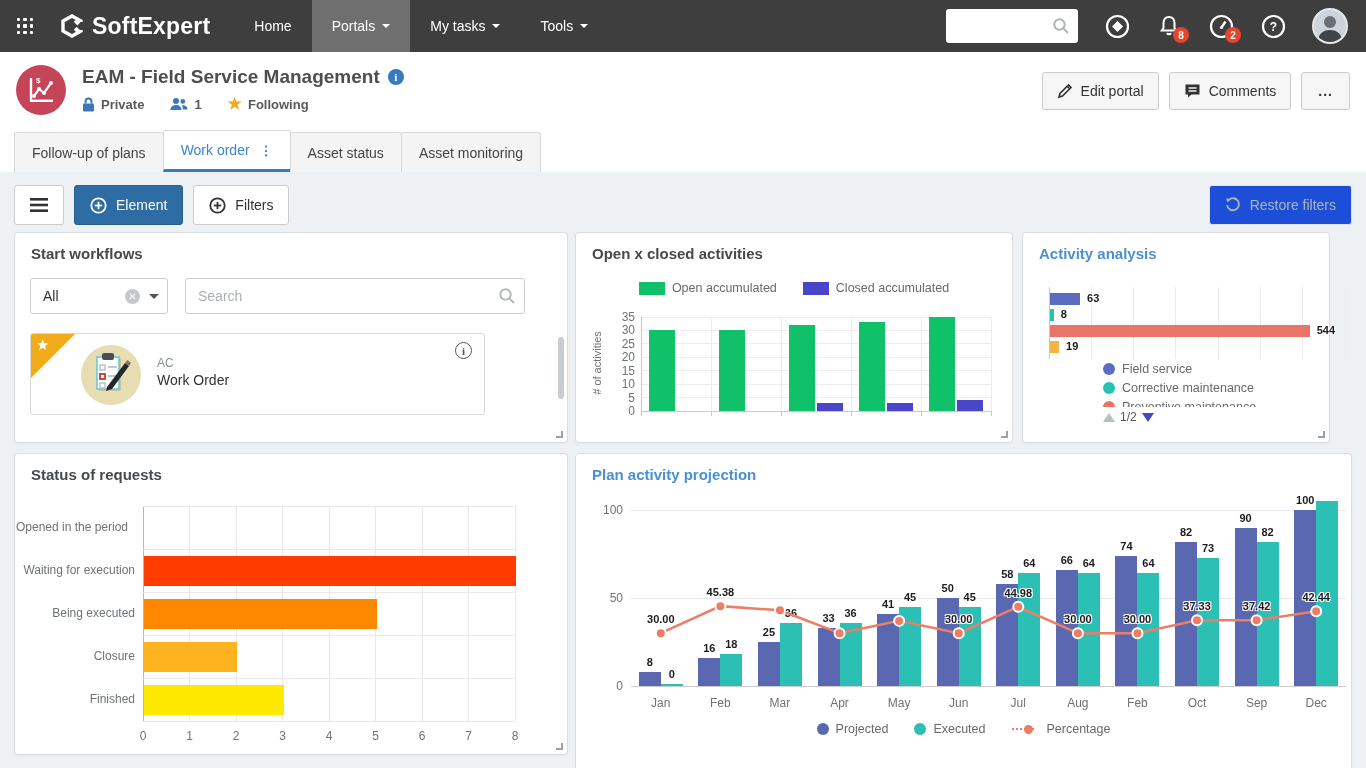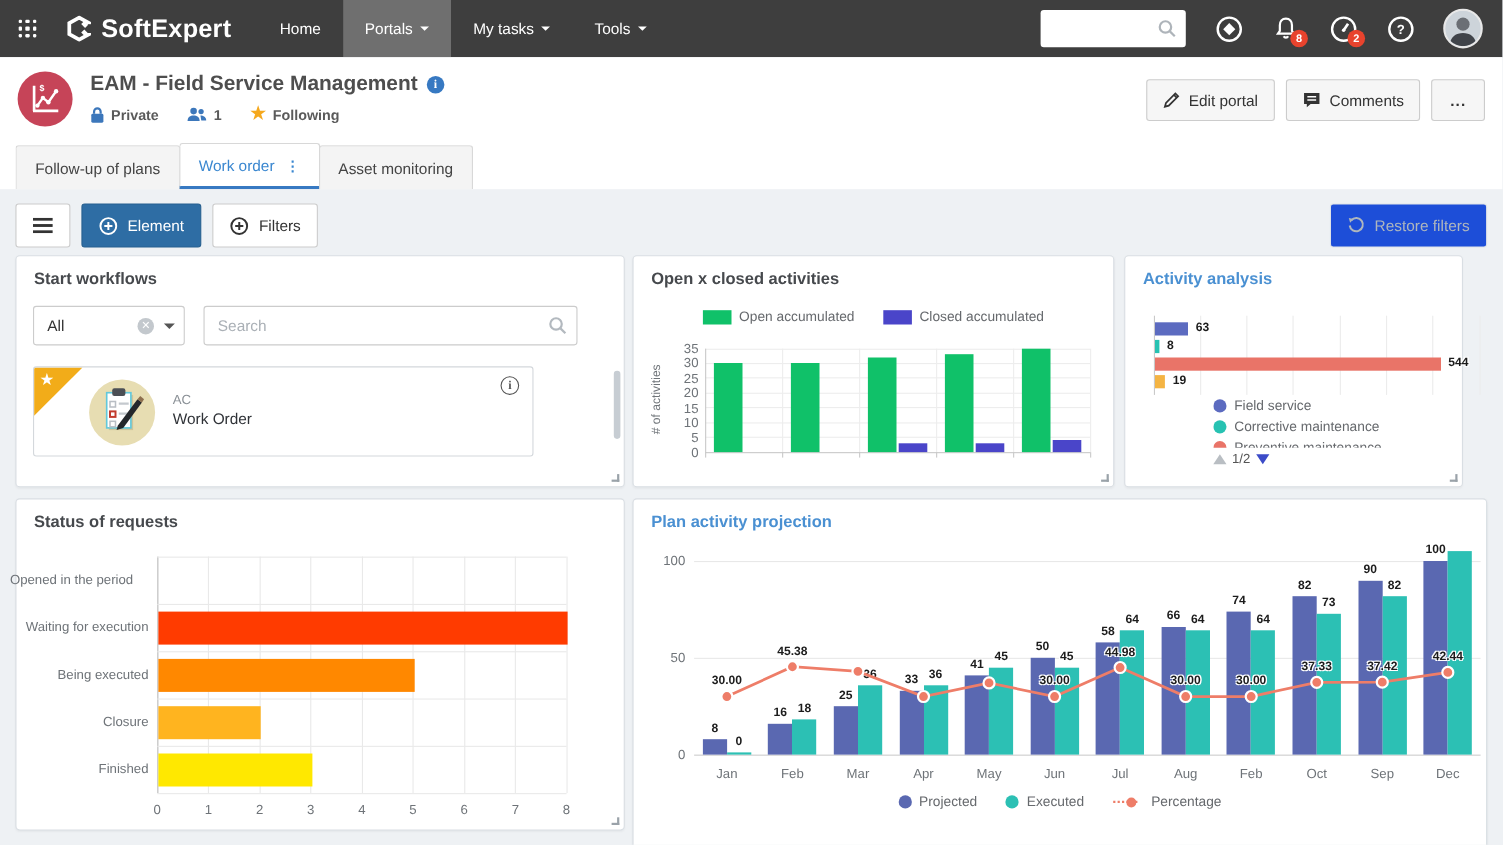--- a/index.html
+++ b/index.html
@@ -243,20 +243,23 @@
     </div>
   </header>
 
   <div class="tabbar">
     <div class="tab">
         <span>Follow-up of plans</span>
       </div>
     <div class="tab active">
         <span>Work order</span>
         <span class="kebab">⋮</span>
+      </div>
+    <div class="tab">
+        <span>Asset status</span>
       </div>
     <div class="tab">
         <span>Asset monitoring</span>
       </div>
   </div>
 
   <div class="toolbar">
     <button class="tbtn icon-only">
       <svg width="18" height="14" viewBox="0 0 18 14">
           <rect y="0" width="18" height="2.6" fill="#333"></rect>
@@ -443,21 +446,21 @@
         <div class="abs" style="left: 325px; top: 0px; width: 1px; height: 215px; background: rgb(233, 233, 233);"></div>
         <div class="abs ticklab" style="left: 313.5px; top: 223px; width: 24px; text-align: center;">7</div>
         <div class="abs" style="left: 371.5px; top: 0px; width: 1px; height: 215px; background: rgb(233, 233, 233);"></div>
         <div class="abs ticklab" style="left: 360px; top: 223px; width: 24px; text-align: center;">8</div>
         <div class="abs" style="left: 0px; top: -0.5px; width: 372px; height: 1px; background: rgb(233, 233, 233);"></div>
         <div class="abs" style="left: 0px; top: 42.5px; width: 372px; height: 1px; background: rgb(233, 233, 233);"></div>
         <div class="abs" style="left: 0px; top: 85.5px; width: 372px; height: 1px; background: rgb(233, 233, 233);"></div>
         <div class="abs" style="left: 0px; top: 128.5px; width: 372px; height: 1px; background: rgb(233, 233, 233);"></div>
         <div class="abs" style="left: 0px; top: 171.5px; width: 372px; height: 1px; background: rgb(233, 233, 233);"></div>
         <div class="abs" style="left: 0px; top: 214.5px; width: 372px; height: 1px; background: rgb(233, 233, 233);"></div>
-        <div class="abs ticklab" style="left: -134px; top: 13.5px; width: 126px; text-align: left;">Opened in the period</div>
+        <div class="abs ticklab" style="left: -134px; top: 13.5px; width: 126px; text-align: center;">Opened in the period</div>
         <div class="abs ticklab" style="left: -134px; top: 56.5px; width: 126px; text-align: right;">Waiting for execution</div>
         <div class="abs" style="left: 1px; top: 49.5px; width: 372px; height: 30px; background: rgb(255, 59, 0);"></div>
         <div class="abs ticklab" style="left: -134px; top: 99.5px; width: 126px; text-align: right;">Being executed</div>
         <div class="abs" style="left: 1px; top: 92.5px; width: 232.5px; height: 30px; background: rgb(255, 136, 0);"></div>
         <div class="abs ticklab" style="left: -134px; top: 142.5px; width: 126px; text-align: right;">Closure</div>
         <div class="abs" style="left: 1px; top: 135.5px; width: 93px; height: 30px; background: rgb(255, 180, 31);"></div>
         <div class="abs ticklab" style="left: -134px; top: 185.5px; width: 126px; text-align: right;">Finished</div>
         <div class="abs" style="left: 1px; top: 178.5px; width: 139.5px; height: 30px; background: rgb(255, 232, 0);"></div>
       </div>
     <div class="resize-corner"></div>

